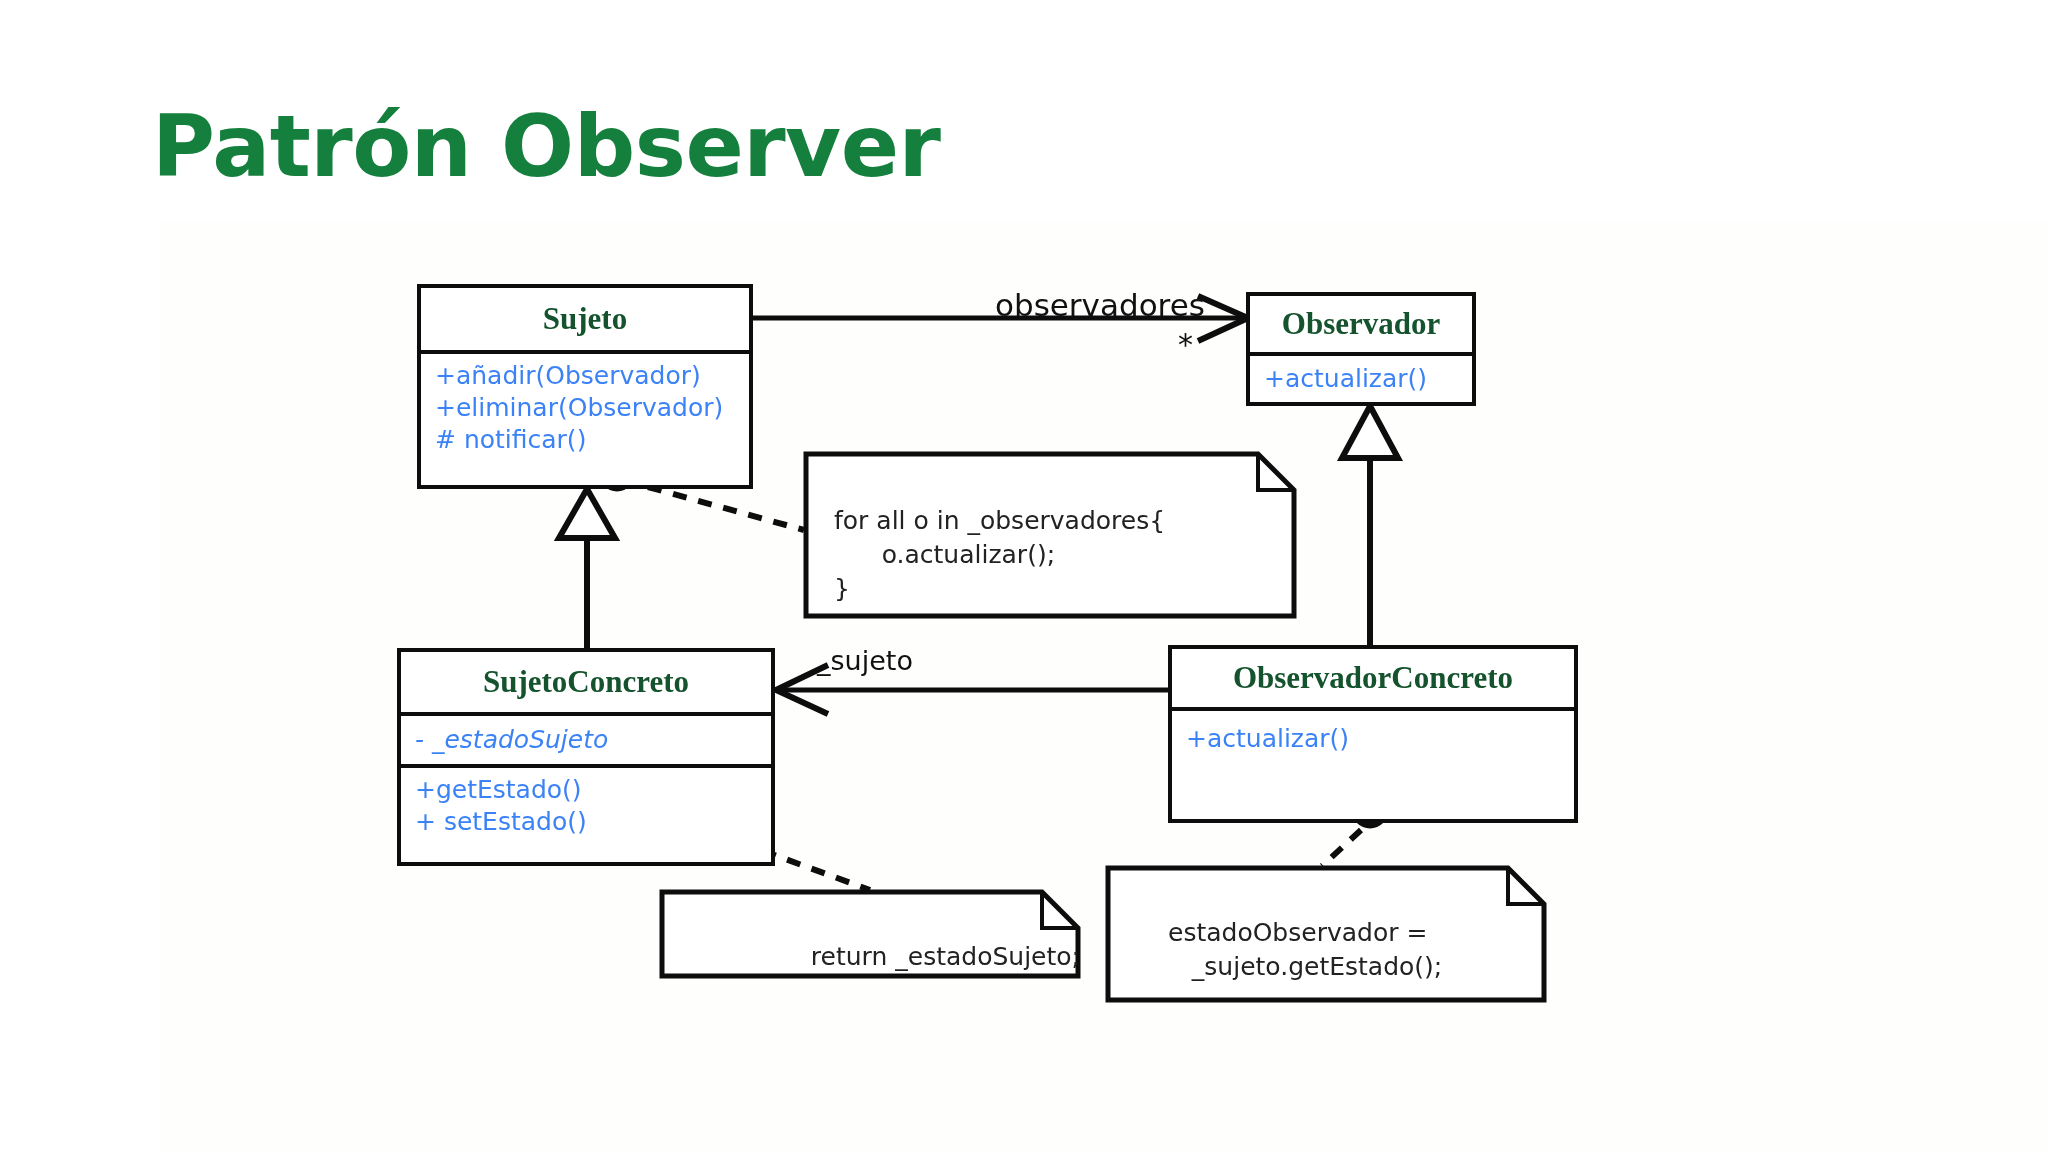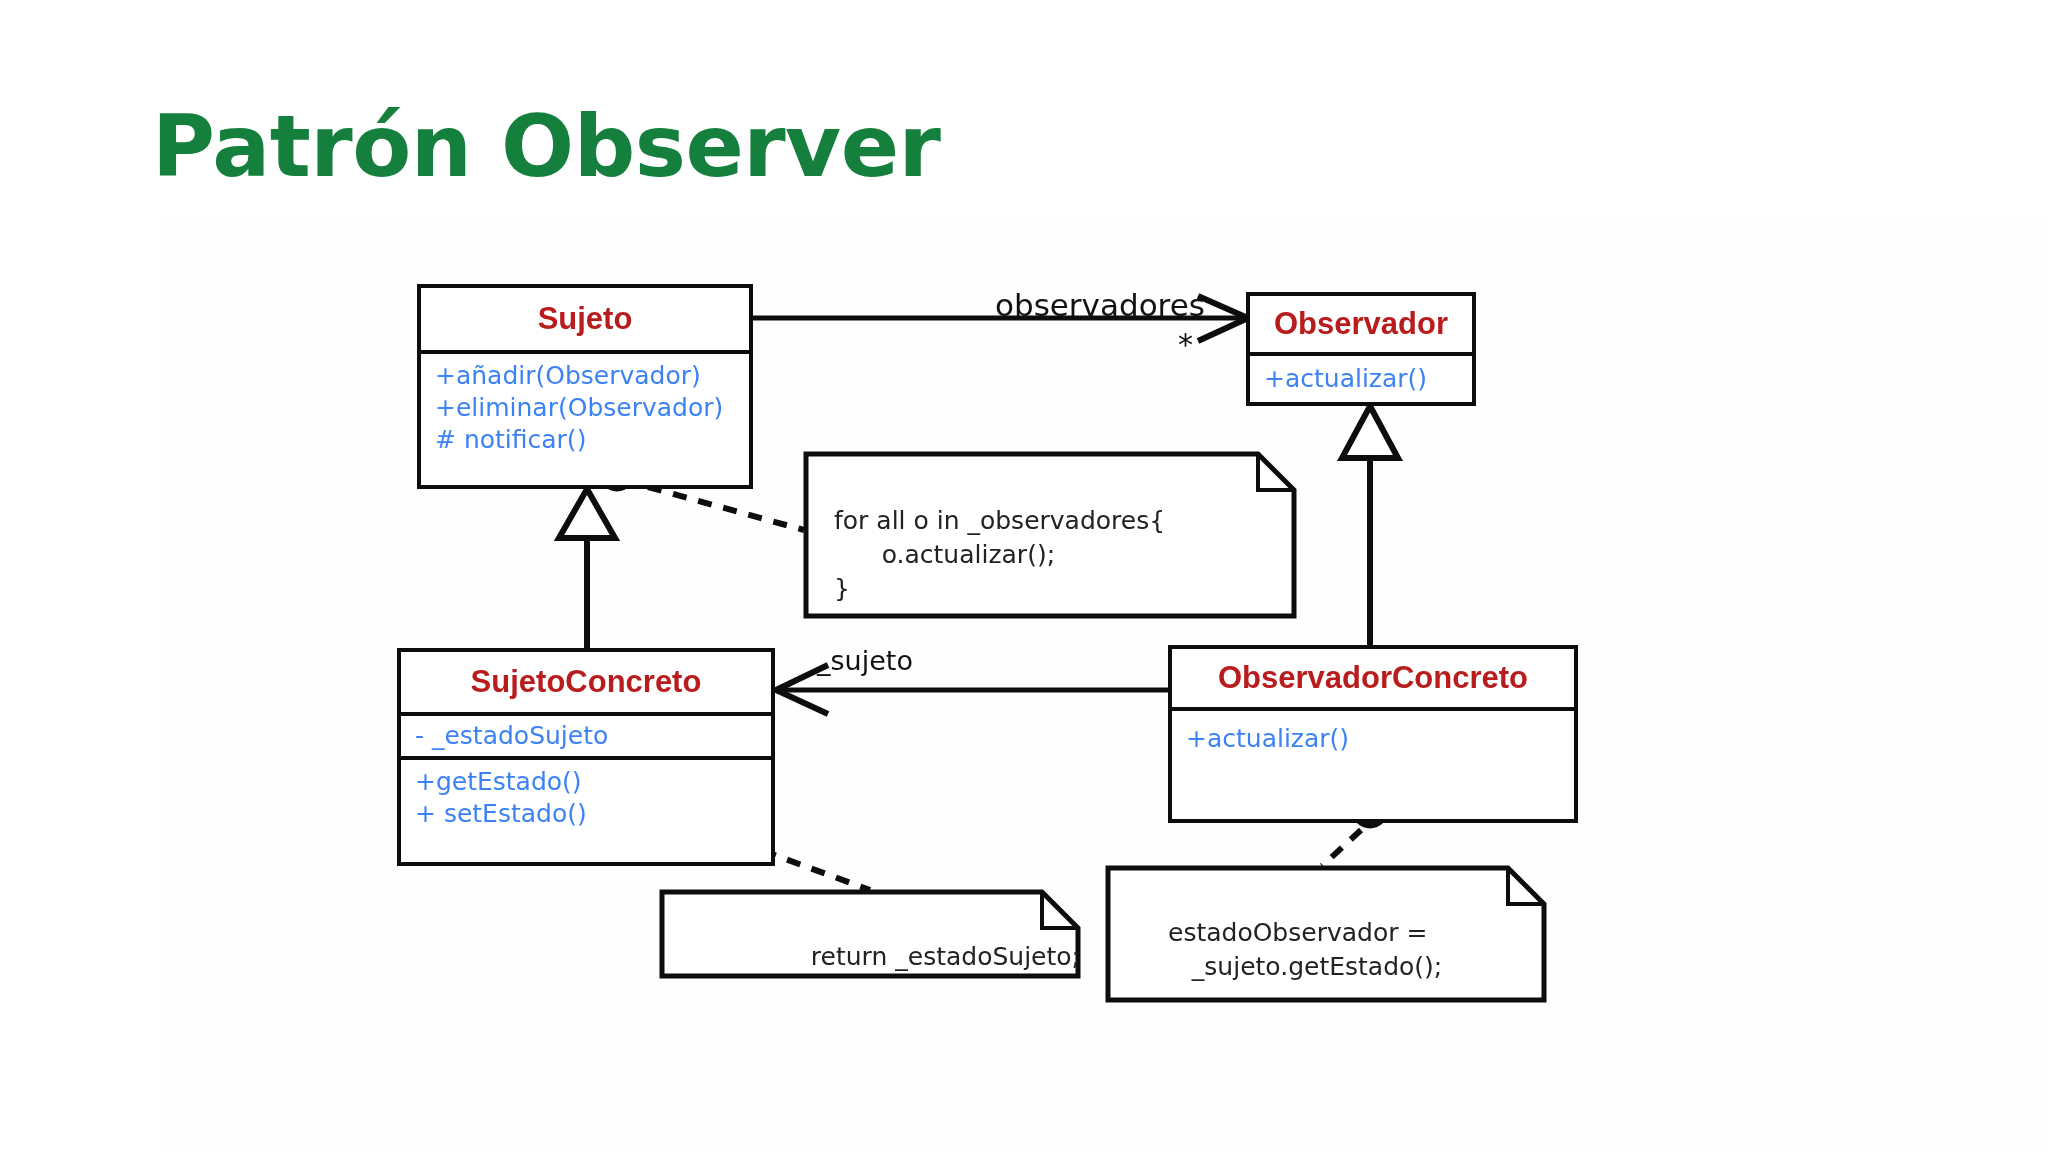--- a/index.html
+++ b/index.html
@@ -75,23 +75,23 @@
     display: flex;
     align-items: center;
     justify-content: center;
   }
   .uml-band.last { border-bottom: none; }
   .uml-band.left {
     justify-content: flex-start;
     padding-left: 14px;
   }
   .uml-name {
-    font-family: Liberation Sans, sans-serif;
+    font-family: Liberation Serif, serif;
     font-weight: 700;
-    color: #b91c1c;
+    color: #14532d;
     white-space: nowrap;
   }
   .uml-member {
     font-family: "DejaVu Sans", sans-serif;
     font-weight: 400;
     color: #3b82f6;
     white-space: nowrap;
     line-height: 1.28;
   }
 
@@ -106,21 +106,21 @@
   #class-observador { left: 1246px; top: 292px; width: 230px; height: 114px; }
   #class-observador .band-name { height: 60px; }
   #class-observador .uml-name { font-size: 31px; }
   #class-observador .band-ops { height: 46px; }
   #class-observador .uml-member { font-size: 25px; }
 
   
   #class-sujeto-concreto { left: 397px; top: 648px; width: 378px; height: 218px; }
   #class-sujeto-concreto .band-name { height: 64px; }
   #class-sujeto-concreto .uml-name { font-size: 31px; }
-  #class-sujeto-concreto .band-attrs { height: 44px; }
+  #class-sujeto-concreto .band-attrs { height: 52px; font-style: italic; }
   #class-sujeto-concreto .band-ops { height: 94px; padding-top: 6px; flex-direction: column; align-items: flex-start; justify-content: flex-start; }
   #class-sujeto-concreto .uml-member { font-size: 25px; }
 
   
   #class-observador-concreto { left: 1168px; top: 645px; width: 410px; height: 178px; }
   #class-observador-concreto .band-name { height: 62px; }
   #class-observador-concreto .uml-name { font-size: 31px; }
   #class-observador-concreto .band-attrs { height: 52px; }
   #class-observador-concreto .band-ops { height: 56px; }
   #class-observador-concreto .uml-member { font-size: 25px; }

